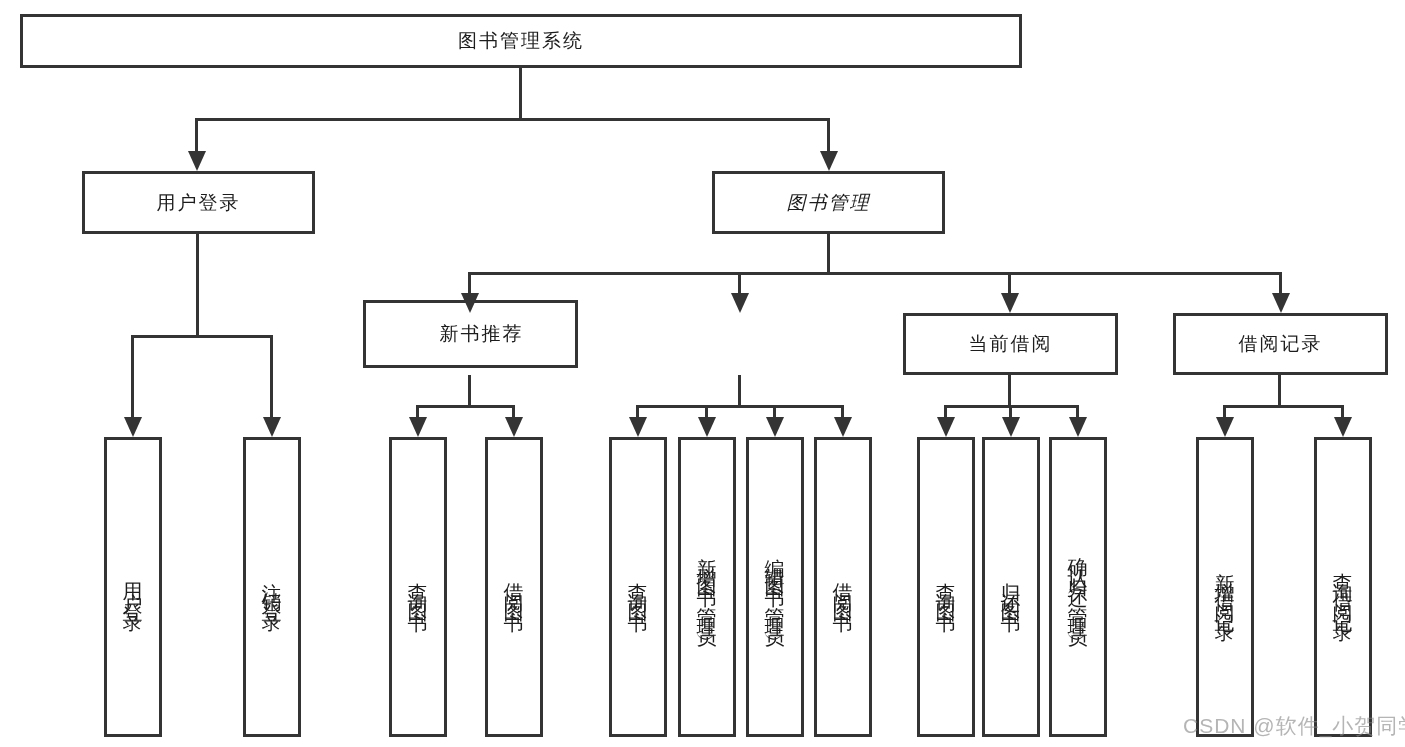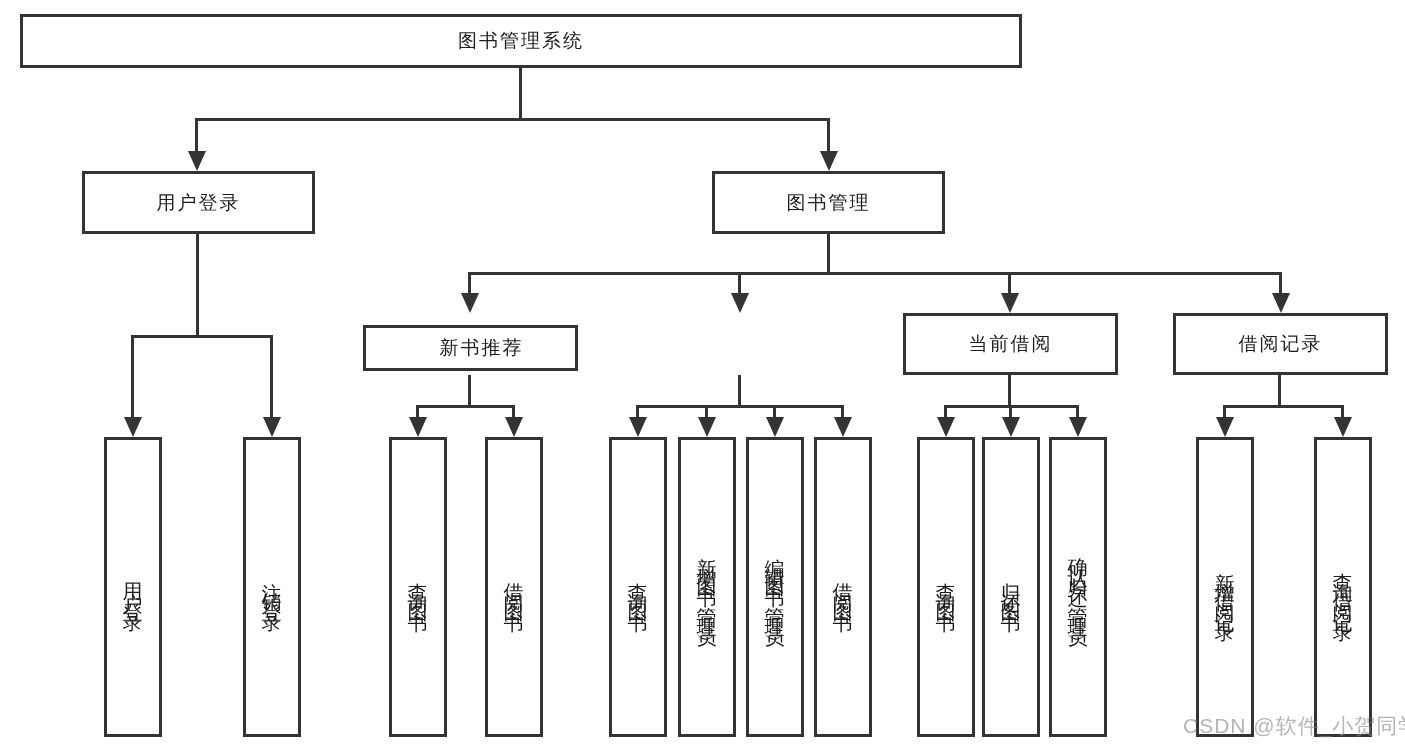--- a/index.html
+++ b/index.html
@@ -23,22 +23,22 @@
     border-left:9px solid transparent;border-right:9px solid transparent;
     border-top:20px solid #343434;
   }
   #watermark{
     position:absolute;left:1183px;top:712px;font-size:21px;
     color:rgba(135,135,135,0.62);letter-spacing:1px;white-space:nowrap;z-index:5;
   }
   
   #n-root{left:20px;top:14px;width:1002px;height:54px;}
   #n-user-login{left:82px;top:171px;width:233px;height:63px;}
-  #n-book-mgmt{left:712px;top:171px;width:233px;height:63px;}
-  #n-recommend{left:363px;top:325px;width:215px;height:46px;padding-left:22px;}
+  #n-book-mgmt{left:712px;top:171px;width:233px;height:63px;font-style:italic;}
+  #n-recommend{left:363px;top:300px;width:215px;height:68px;padding-left:22px;}
   #n-borrow{left:633px;top:313px;width:215px;height:62px;}
   #n-current{left:903px;top:313px;width:215px;height:62px;}
   #n-records{left:1173px;top:313px;width:215px;height:62px;}
   .leaf{top:437px;width:58px;height:300px;}
   #lf-1{left:104px;} #lf-2{left:243px;}
   #lf-3{left:389px;} #lf-4{left:485px;}
   #lf-5{left:609px;} #lf-6{left:678px;} #lf-7{left:746px;} #lf-8{left:814px;}
   #lf-9{left:917px;} #lf-10{left:982px;} #lf-11{left:1049px;}
   #lf-12{left:1196px;} #lf-13{left:1314px;}
 </style>

